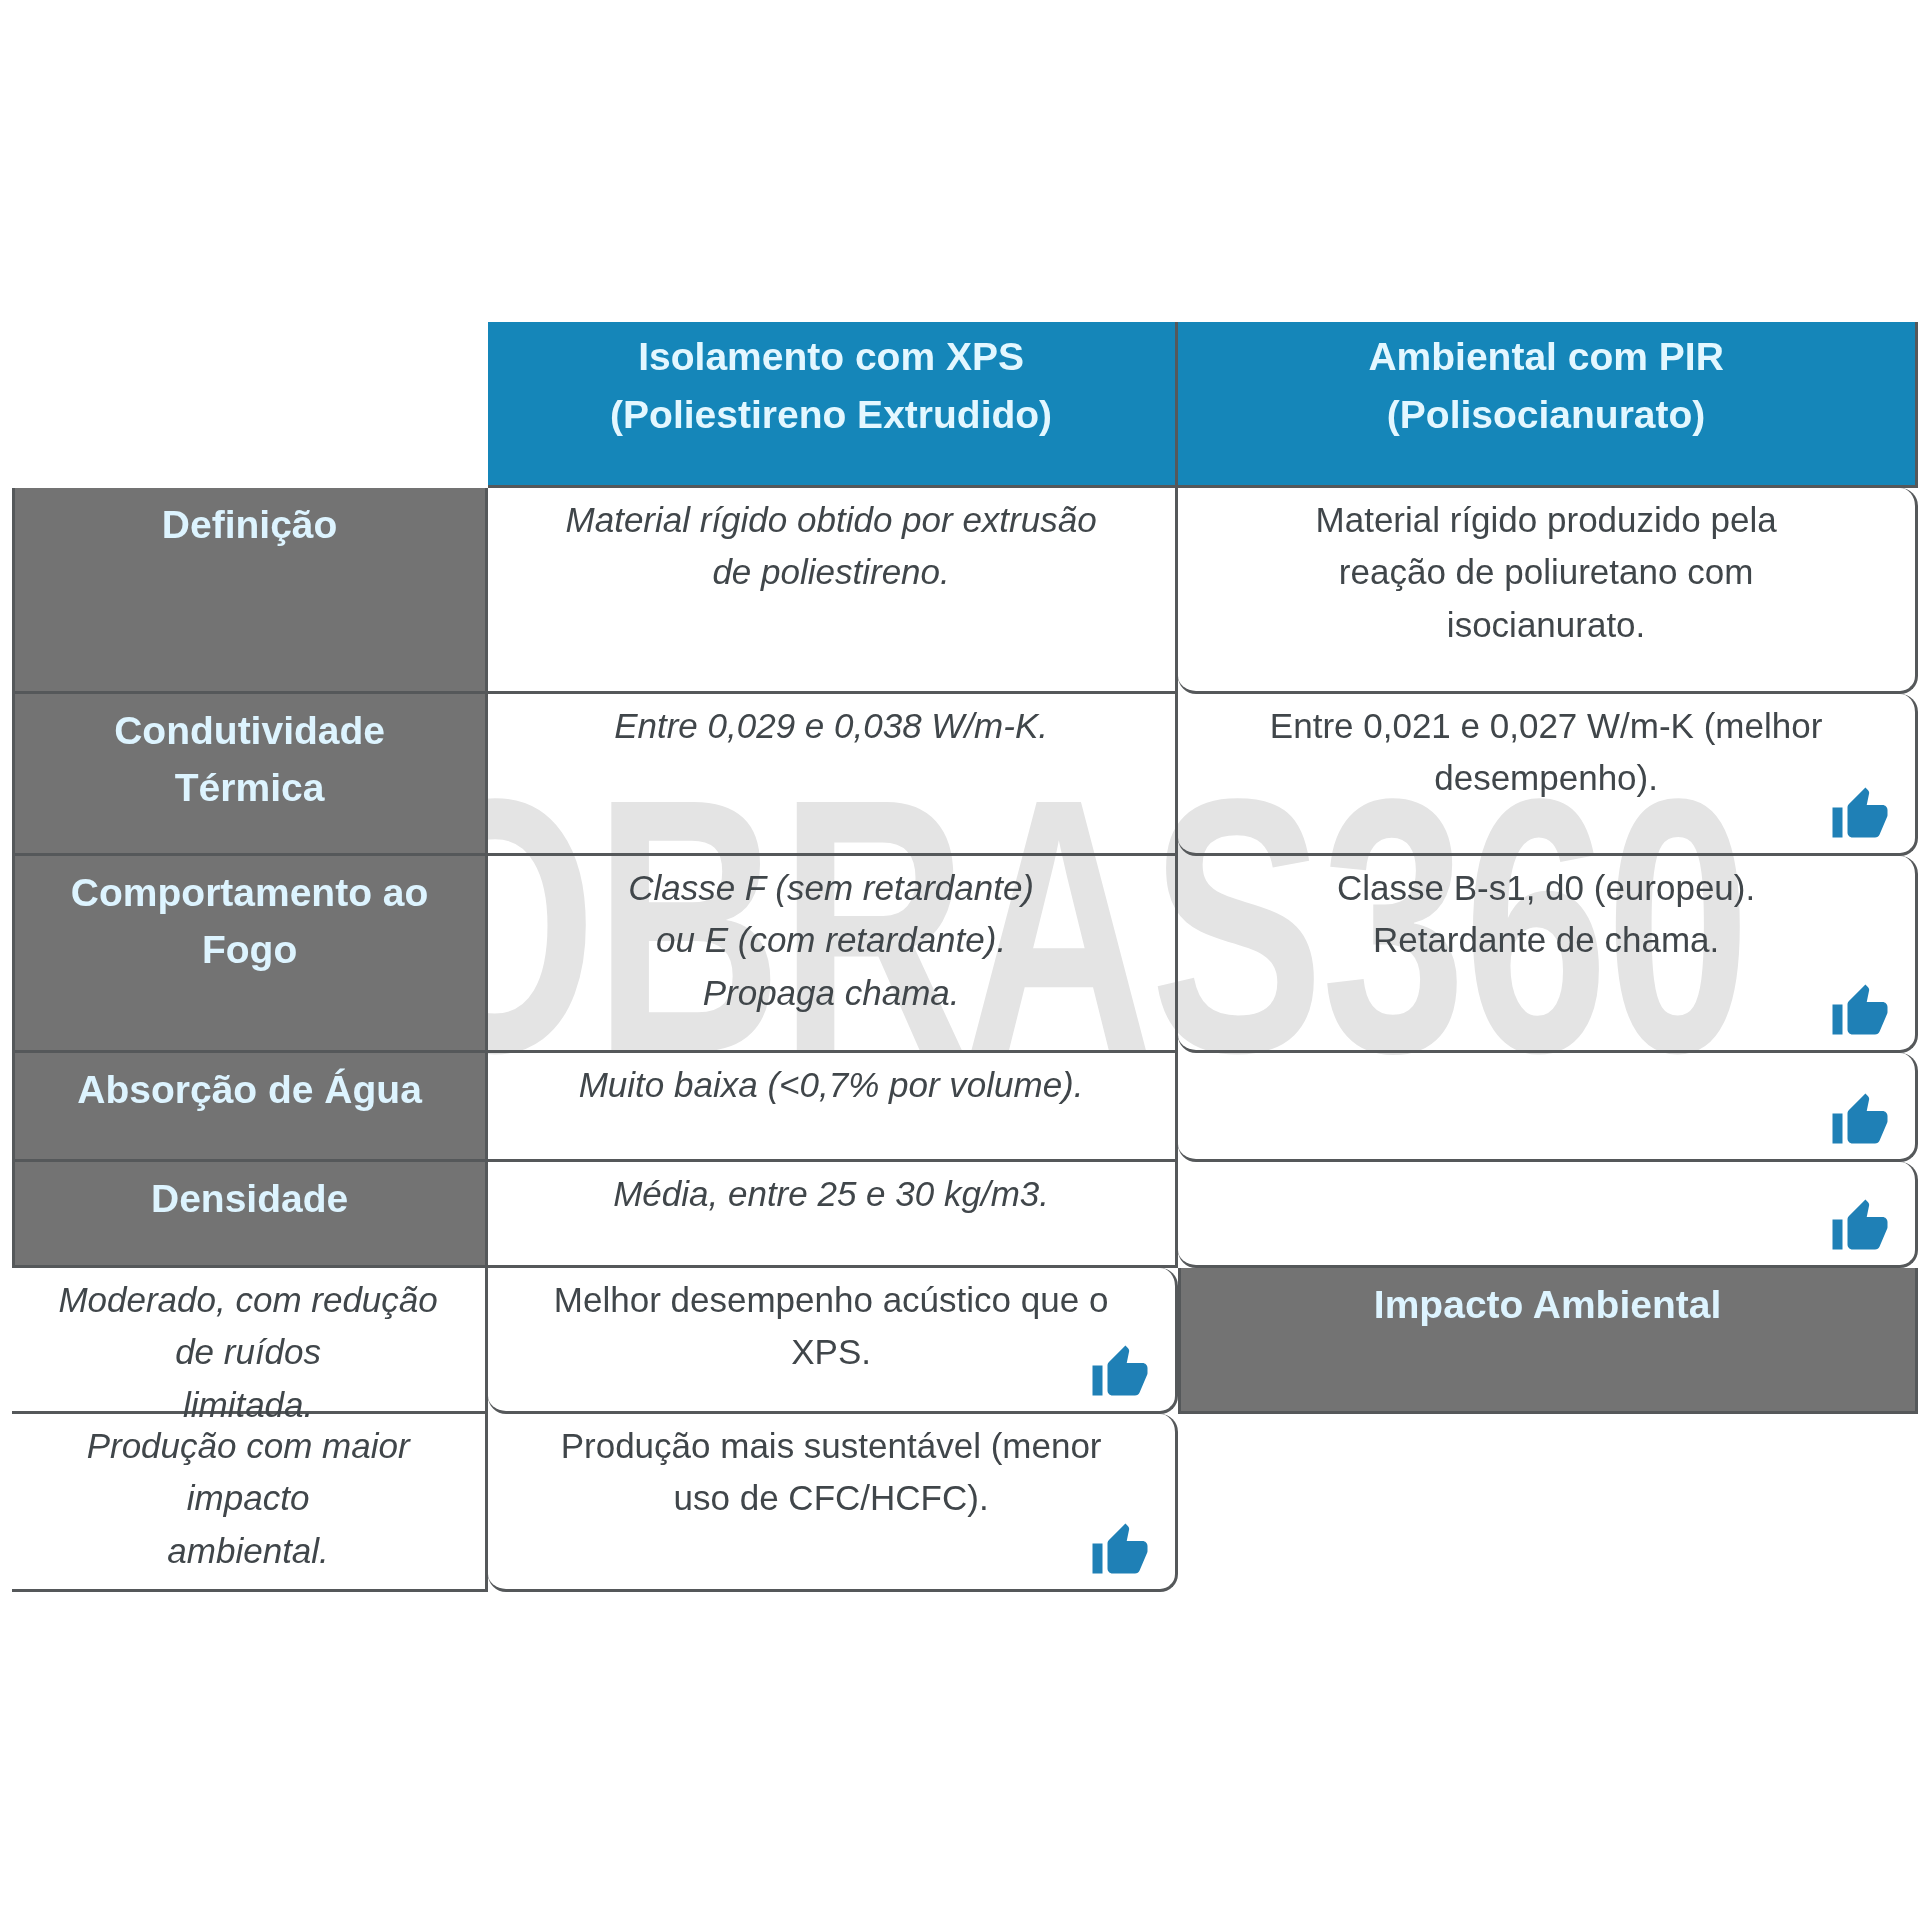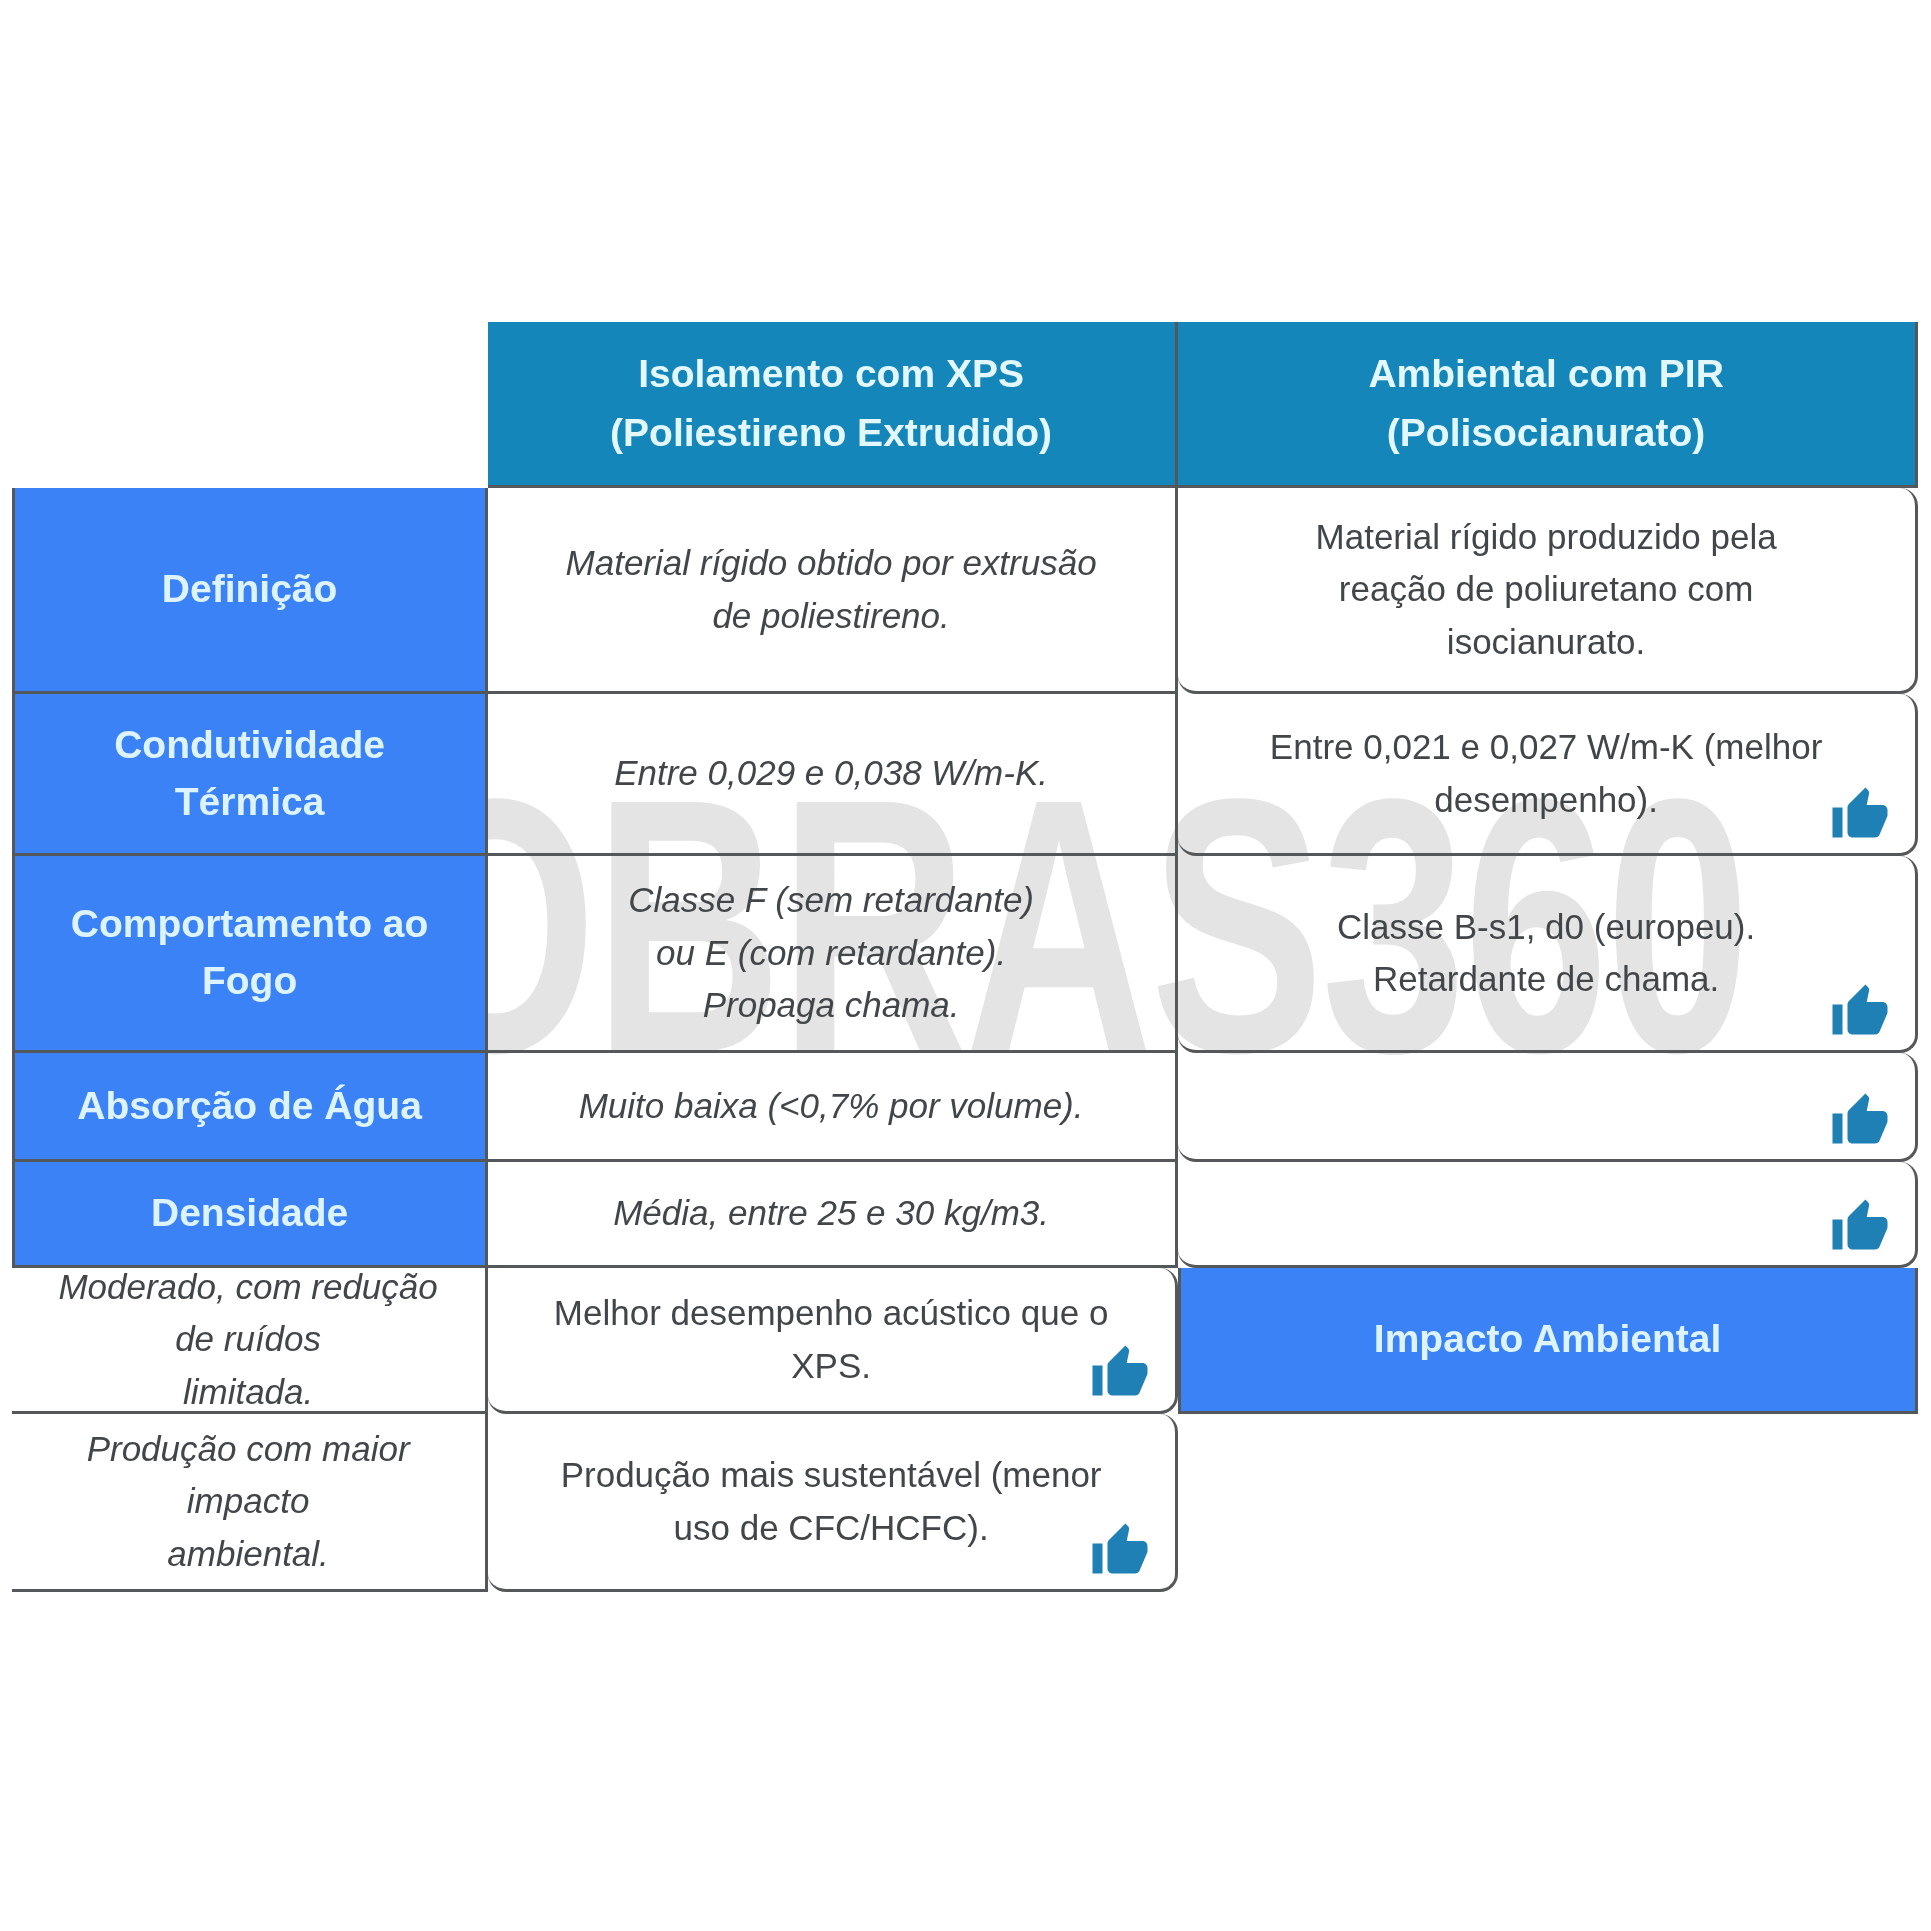--- a/index.html
+++ b/index.html
@@ -29,48 +29,48 @@
     left:11.6px;top:322px;
     width:1906px;height:1270px;
     display:grid;
     grid-template-columns:476px 690px 740px;
     grid-template-rows:166px 206px 162px 197px 109px 106px 146px 178px;
     z-index:1;
   }
   .cell{
     box-sizing:border-box;
     display:flex;
-    align-items:center;
+    align-items:flex-start;
     justify-content:center;
     text-align:center;
     position:relative;
     white-space:pre-line;
   }
   .corner{ background:transparent; }
   .head{
     background:#1586b9;
     color:#e3f7ff;
     font-weight:700;
     font-size:39px;
     line-height:1.5;
     border-bottom:3.9px solid #55585a;
     padding:5.8px 23px;
   }
   .head.colm{ border-right:3.9px solid #55585a; }
   .head.colr{ border-right:3.9px solid #55585a; }
   .lab{
-    background:#3b82f6;
+    background:#737373;
     color:#ddf4ff;
     font-weight:700;
     font-size:39px;
     line-height:1.45;
     border-left:3.9px solid #55585a;
     border-right:3.9px solid #55585a;
     border-bottom:3.9px solid #55585a;
-    padding:23px 21px;
+    padding:9px 21px;
   }
   .val{
     background:transparent;
     color:#40464a;
     font-size:35px;
     line-height:1.5;
     border-bottom:3.9px solid #55585a;
     padding:5.8px 37px;
   }
   .val.colm{ border-right:3.9px solid #55585a;font-style:italic; }

